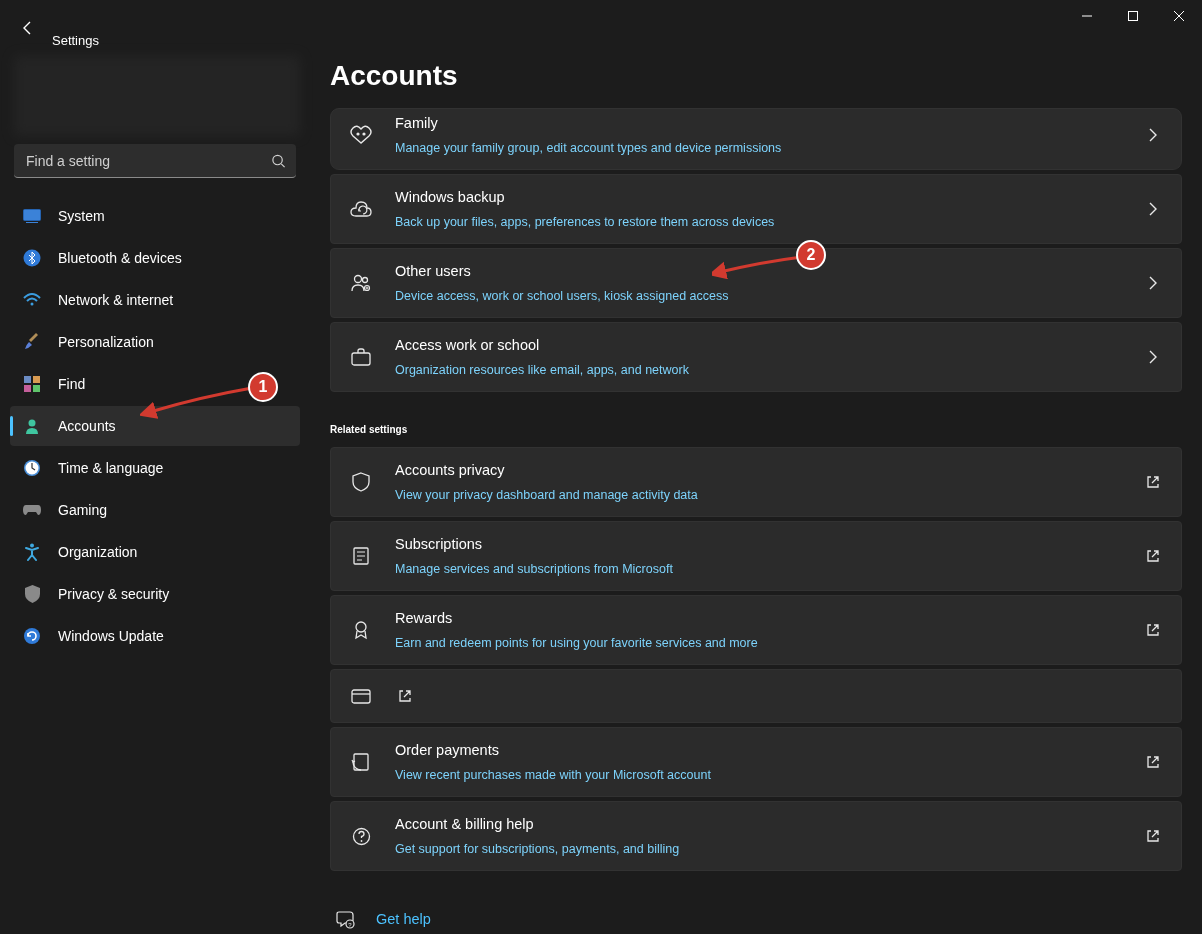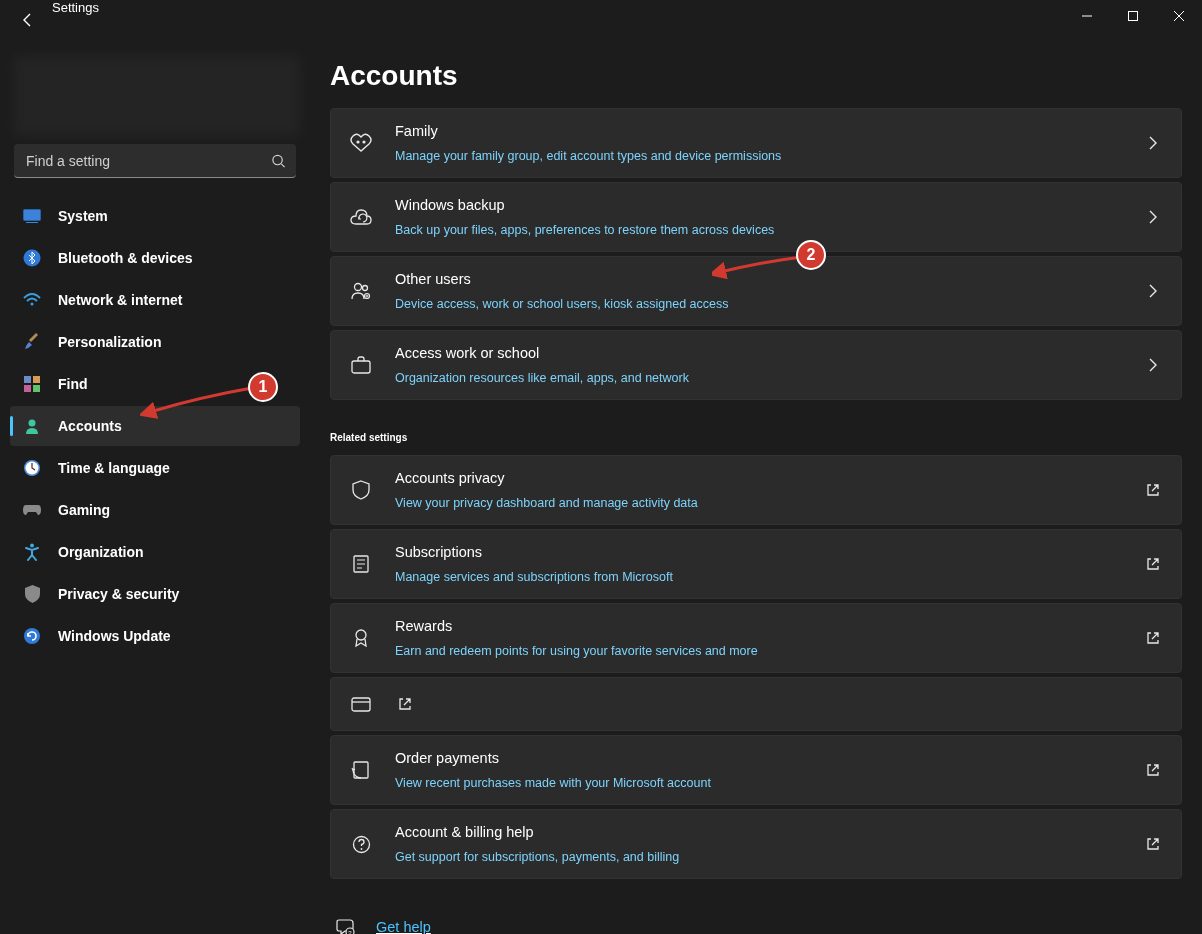--- a/index.html
+++ b/index.html
@@ -1,52 +1,52 @@
 <!DOCTYPE html>
 <html><head>
 <meta charset="utf-8">
 <style>
 * { margin: 0; padding: 0; box-sizing: border-box; font-family: 'Segoe UI', sans-serif; }
 body { background: #1c1c1c; color: #ffffff; width: 1202px; height: 934px; overflow: hidden; position: relative; }
 
-.titlebar { height: 48px; display: flex; align-items: flex-start; padding: 0 8px; }
+.titlebar { height: 48px; display: flex; align-items: flex-end; padding: 0 8px; }
 .back-btn { width: 40px; height: 40px; display: flex; align-items: center; justify-content: center; cursor: pointer; border-radius: 4px; }
 .titlebar-title { font-size: 13px; margin-left: 4px; font-weight: 400; }
 .window-controls { position: absolute; top: 0; right: 0; display: flex; }
 .window-btn { width: 46px; height: 32px; display: flex; align-items: center; justify-content: center; cursor: pointer; }
 
 .layout { display: flex; height: calc(100% - 48px); }
 
 .sidebar { width: 310px; padding: 0 10px; flex-shrink: 0; }
 .user-block { height: 80px; margin: 8px 0 8px 4px; background: #2a2a2a; border-radius: 4px; filter: blur(6px); opacity: 0.6; }
 .search-wrap { position: relative; margin: 0 4px 18px 4px; }
 .search-input { width: 100%; height: 34px; background: #2d2d2d; border: none; border-bottom: 1px solid #8a8a8a; border-radius: 4px; padding: 0 40px 0 12px; color: #14b8a6; font-size: 14px; outline: none; }
 .search-input::placeholder { color: #cfcfcf; }
 .search-icon { position: absolute; right: 10px; top: 50%; transform: translateY(-50%); }
 
-.nav { list-style: none; font-weight: bold; }
+.nav { list-style: none; }
 .nav-item { display: flex; align-items: center; height: 40px; padding: 0 12px; border-radius: 4px; cursor: pointer; margin-bottom: 2px; position: relative; }
 .nav-item.active { background: #2d2d2d; }
 .nav-item.active::before { content: ''; position: absolute; left: 0; top: 10px; bottom: 10px; width: 3px; background: #4cc2ff; border-radius: 2px; }
 .nav-icon { width: 20px; height: 20px; margin-right: 16px; display: flex; align-items: center; justify-content: center; flex-shrink: 0; }
 .nav-label { font-size: 14px; }
 
 .main { flex: 1; padding: 12px 20px 20px 20px; overflow-y: auto; position: relative; }
 .page-title { font-size: 28px; font-weight: 600; margin-bottom: 20px; }
 
 .card { background: #2b2b2b; border-radius: 4px; padding: 14px 18px; display: flex; align-items: center; margin-bottom: 4px; cursor: pointer; border: 1px solid #323232; }
 .card-icon { width: 24px; height: 24px; margin-right: 22px; flex-shrink: 0; display: flex; align-items: center; justify-content: center; }
 .card-body { flex: 1; }
 .card-title { font-size: 14.5px; font-weight: 400; }
 .card-sub { font-size: 12.5px; color: #7dd3fc; margin-top: 10px; }
 .card-action { width: 20px; flex-shrink: 0; display: flex; align-items: center; justify-content: center; }
 
 .section-title { font-size: 10px; font-weight: 600; margin: 32px 0 12px 0; }
 
-.help-row { display: flex; align-items: center; margin-top: 38px; padding-left: 6px; text-decoration: underline; }
+.help-row { display: flex; align-items: center; margin-top: 38px; padding-left: 6px; }
 .help-icon { width: 22px; margin-right: 18px; }
 .help-link { color: #4cc2ff; font-size: 14.5px; cursor: pointer; }
 
 
 .badge { position: absolute; width: 30px; height: 30px; background: #d23a2f; border: 2px solid #fff; border-radius: 50%; color: #fff; font-weight: 700; font-size: 16px; display: flex; align-items: center; justify-content: center; z-index: 10; }
 .arrow { position: absolute; z-index: 9; }
 
 svg { display: block; }
 </style>
 </head>
@@ -193,21 +193,21 @@
             </svg>
           </span>
         <span class="nav-label">Windows Update</span>
       </li>
     </ul>
   </div>
 
   <div class="main">
     <h1 class="page-title">Accounts</h1>
 
-    <div class="card" style="margin-top:-4px;padding-top:14px;">
+    <div class="card" style="margin-top:-4px;padding-top:6px;border-radius:9px;">
       <span class="card-icon">
           <svg width="22" height="20" viewBox="0 0 22 20">
             <path d="M11 18 L3 11 Q-1 7 3 3 Q7 -1 11 4 Q15 -1 19 3 Q23 7 19 11 Z" stroke="#e8e8e8" stroke-width="1.4" fill="none"></path>
             <circle cx="8" cy="9" r="1.6" fill="#e8e8e8"></circle>
             <circle cx="14" cy="9" r="1.6" fill="#e8e8e8"></circle>
           </svg>
         </span>
       <div class="card-body">
         <div class="card-title">Family</div>
         <div class="card-sub">Manage your family group, edit account types and device permissions</div>

